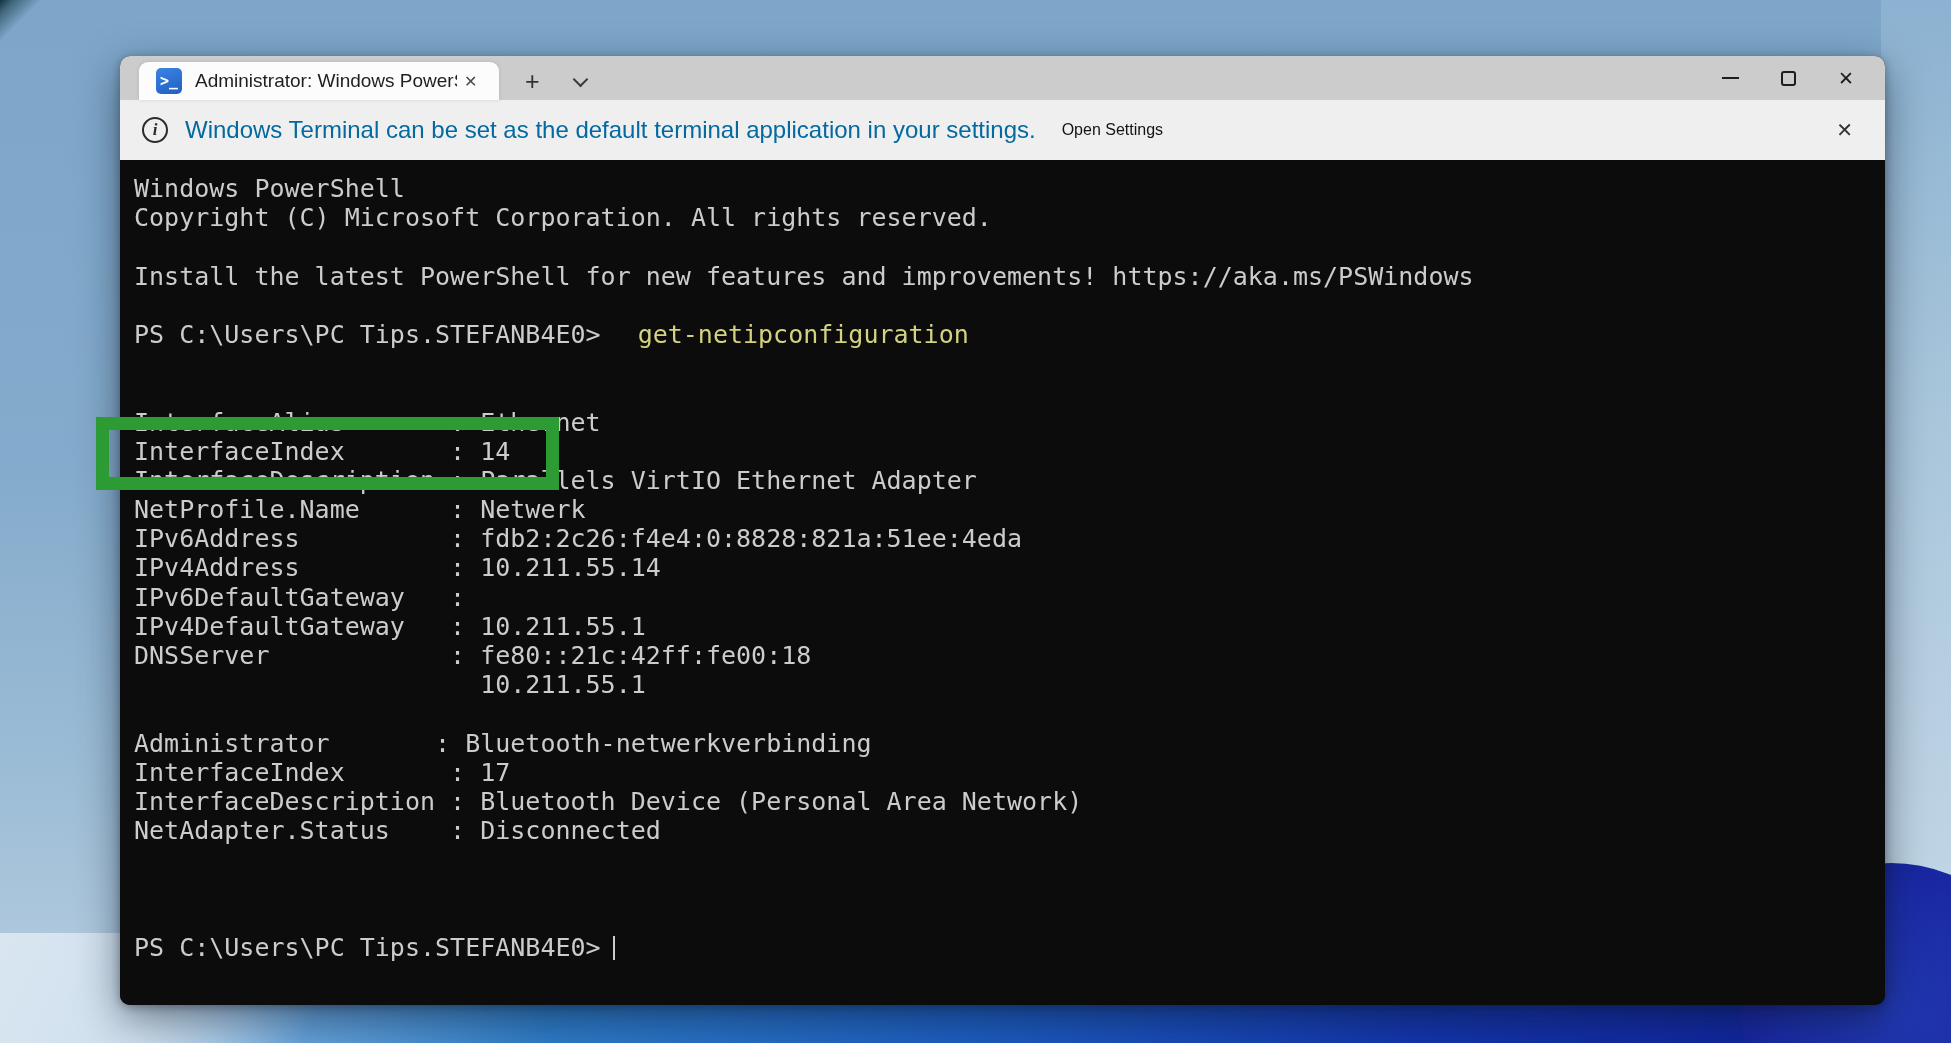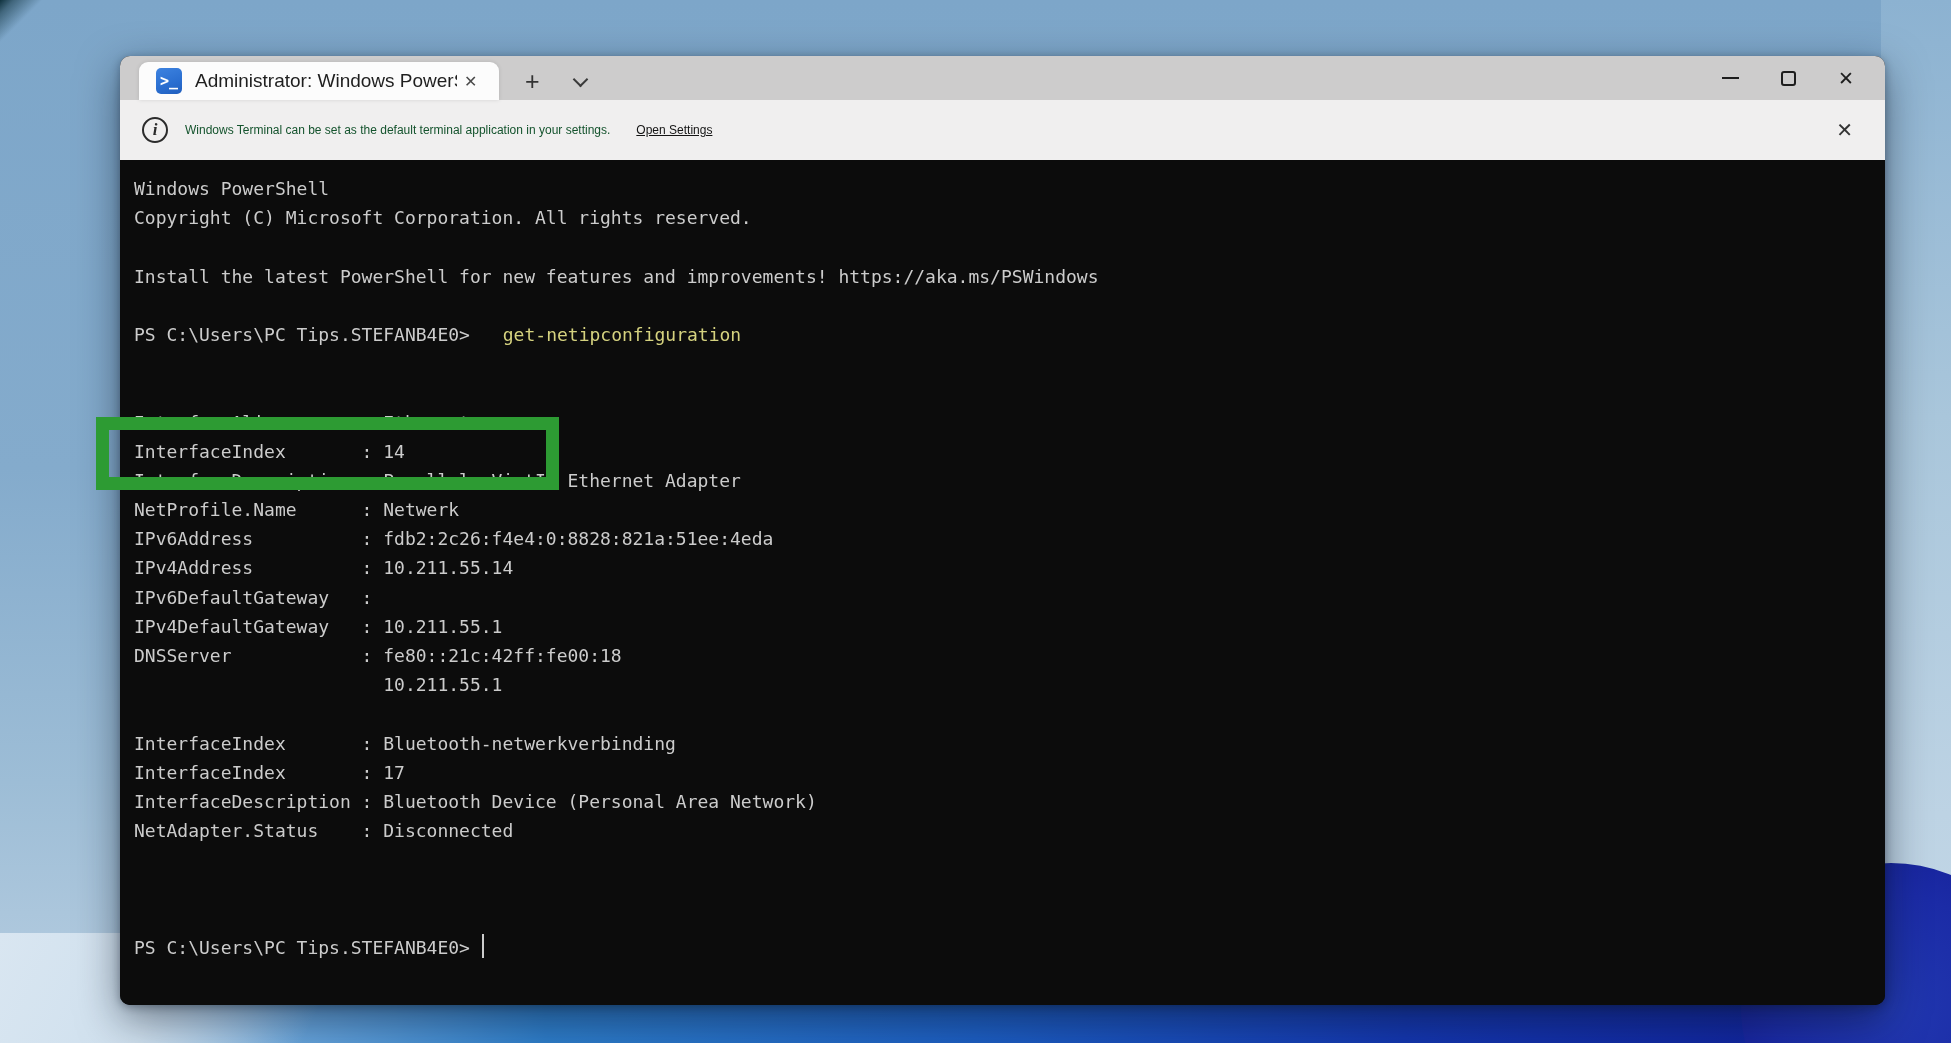--- a/index.html
+++ b/index.html
@@ -47,30 +47,30 @@
   .min-glyph { width:17px; height:2px; background:#1d1d1d; }
   .max-glyph { width:15px; height:15px; border:2px solid #1d1d1d; border-radius:3px; }
   .close-glyph { font-size:19px; color:#1d1d1d; line-height:1; }
   .wc-close { margin-right:10px; }
 
   
   .banner { height:60px; background:#f0efef; display:flex; align-items:center; padding:0 24px 0 22px; }
   .info-icon { width:26px; height:26px; border:2px solid #2b2b2b; border-radius:50%; flex:0 0 auto;
                color:#2b2b2b; font-family:"Liberation Serif",serif; font-style:italic; font-weight:bold;
                font-size:17px; line-height:22px; text-align:center; }
-  .banner-text { margin-left:17px; font-size:12px; color:#14532d; white-space:nowrap; }
-  .banner-link { margin-left:26px; font-size:12px; color:#141414; text-decoration:underline;
+  .banner-text { margin-left:17px; font-size:24px; color:#0369a1; white-space:nowrap; }
+  .banner-link { margin-left:26px; font-size:16px; color:#141414; 
                  white-space:nowrap; cursor:pointer; }
   .banner-spacer { flex:1 1 auto; }
   .banner-close { font-size:20px; color:#333333; padding:4px 8px; cursor:pointer; }
 
   
   .terminal { position:relative; height:845px; background:#0c0c0c; padding:14px 0 0 14px;
               font-family:"DejaVu Sans Mono","Liberation Mono",monospace;
-              font-size:18px; color:#cccccc; }
+              font-size:25px; color:#cccccc; }
   .term-line { height:29.2px; line-height:29.2px; white-space:pre; }
   .seg-command { color:#d5d27f; }
   .cursor-bar { display:inline-block; width:2px; height:24px; background:#cccccc;
                 vertical-align:-4px; margin-left:12px; }
 
   
   .highlight-box { position:absolute; left:96px; top:417px; width:463px; height:73px;
                    border:13px solid #2d9b33; z-index:10; pointer-events:none; }
 </style>
 </head>
@@ -129,21 +129,21 @@
         <div class="term-line"><span>InterfaceIndex       : 14</span></div>
         <div class="term-line"><span>InterfaceDescription : Parallels VirtIO Ethernet Adapter</span></div>
         <div class="term-line"><span>NetProfile.Name      : Netwerk</span></div>
         <div class="term-line"><span>IPv6Address          : fdb2:2c26:f4e4:0:8828:821a:51ee:4eda</span></div>
         <div class="term-line"><span>IPv4Address          : 10.211.55.14</span></div>
         <div class="term-line"><span>IPv6DefaultGateway   :</span></div>
         <div class="term-line"><span>IPv4DefaultGateway   : 10.211.55.1</span></div>
         <div class="term-line"><span>DNSServer            : fe80::21c:42ff:fe00:18</span></div>
         <div class="term-line"><span>                       10.211.55.1</span></div>
         <div class="term-line"></div>
-        <div class="term-line"><span>InterfaceIndex       : Bluetooth-netwerkverbinding</span></div>
+        <div class="term-line"><span>Administrator       : Bluetooth-netwerkverbinding</span></div>
         <div class="term-line"><span>InterfaceIndex       : 17</span></div>
         <div class="term-line"><span>InterfaceDescription : Bluetooth Device (Personal Area Network)</span></div>
         <div class="term-line"><span>NetAdapter.Status    : Disconnected</span></div>
         <div class="term-line"></div>
         <div class="term-line"></div>
         <div class="term-line"></div>
         <div class="term-line"><span>PS C:\Users\PC Tips.STEFANB4E0&gt;</span><span class="cursor-bar"></span></div>
       </div>
 
   </div>

